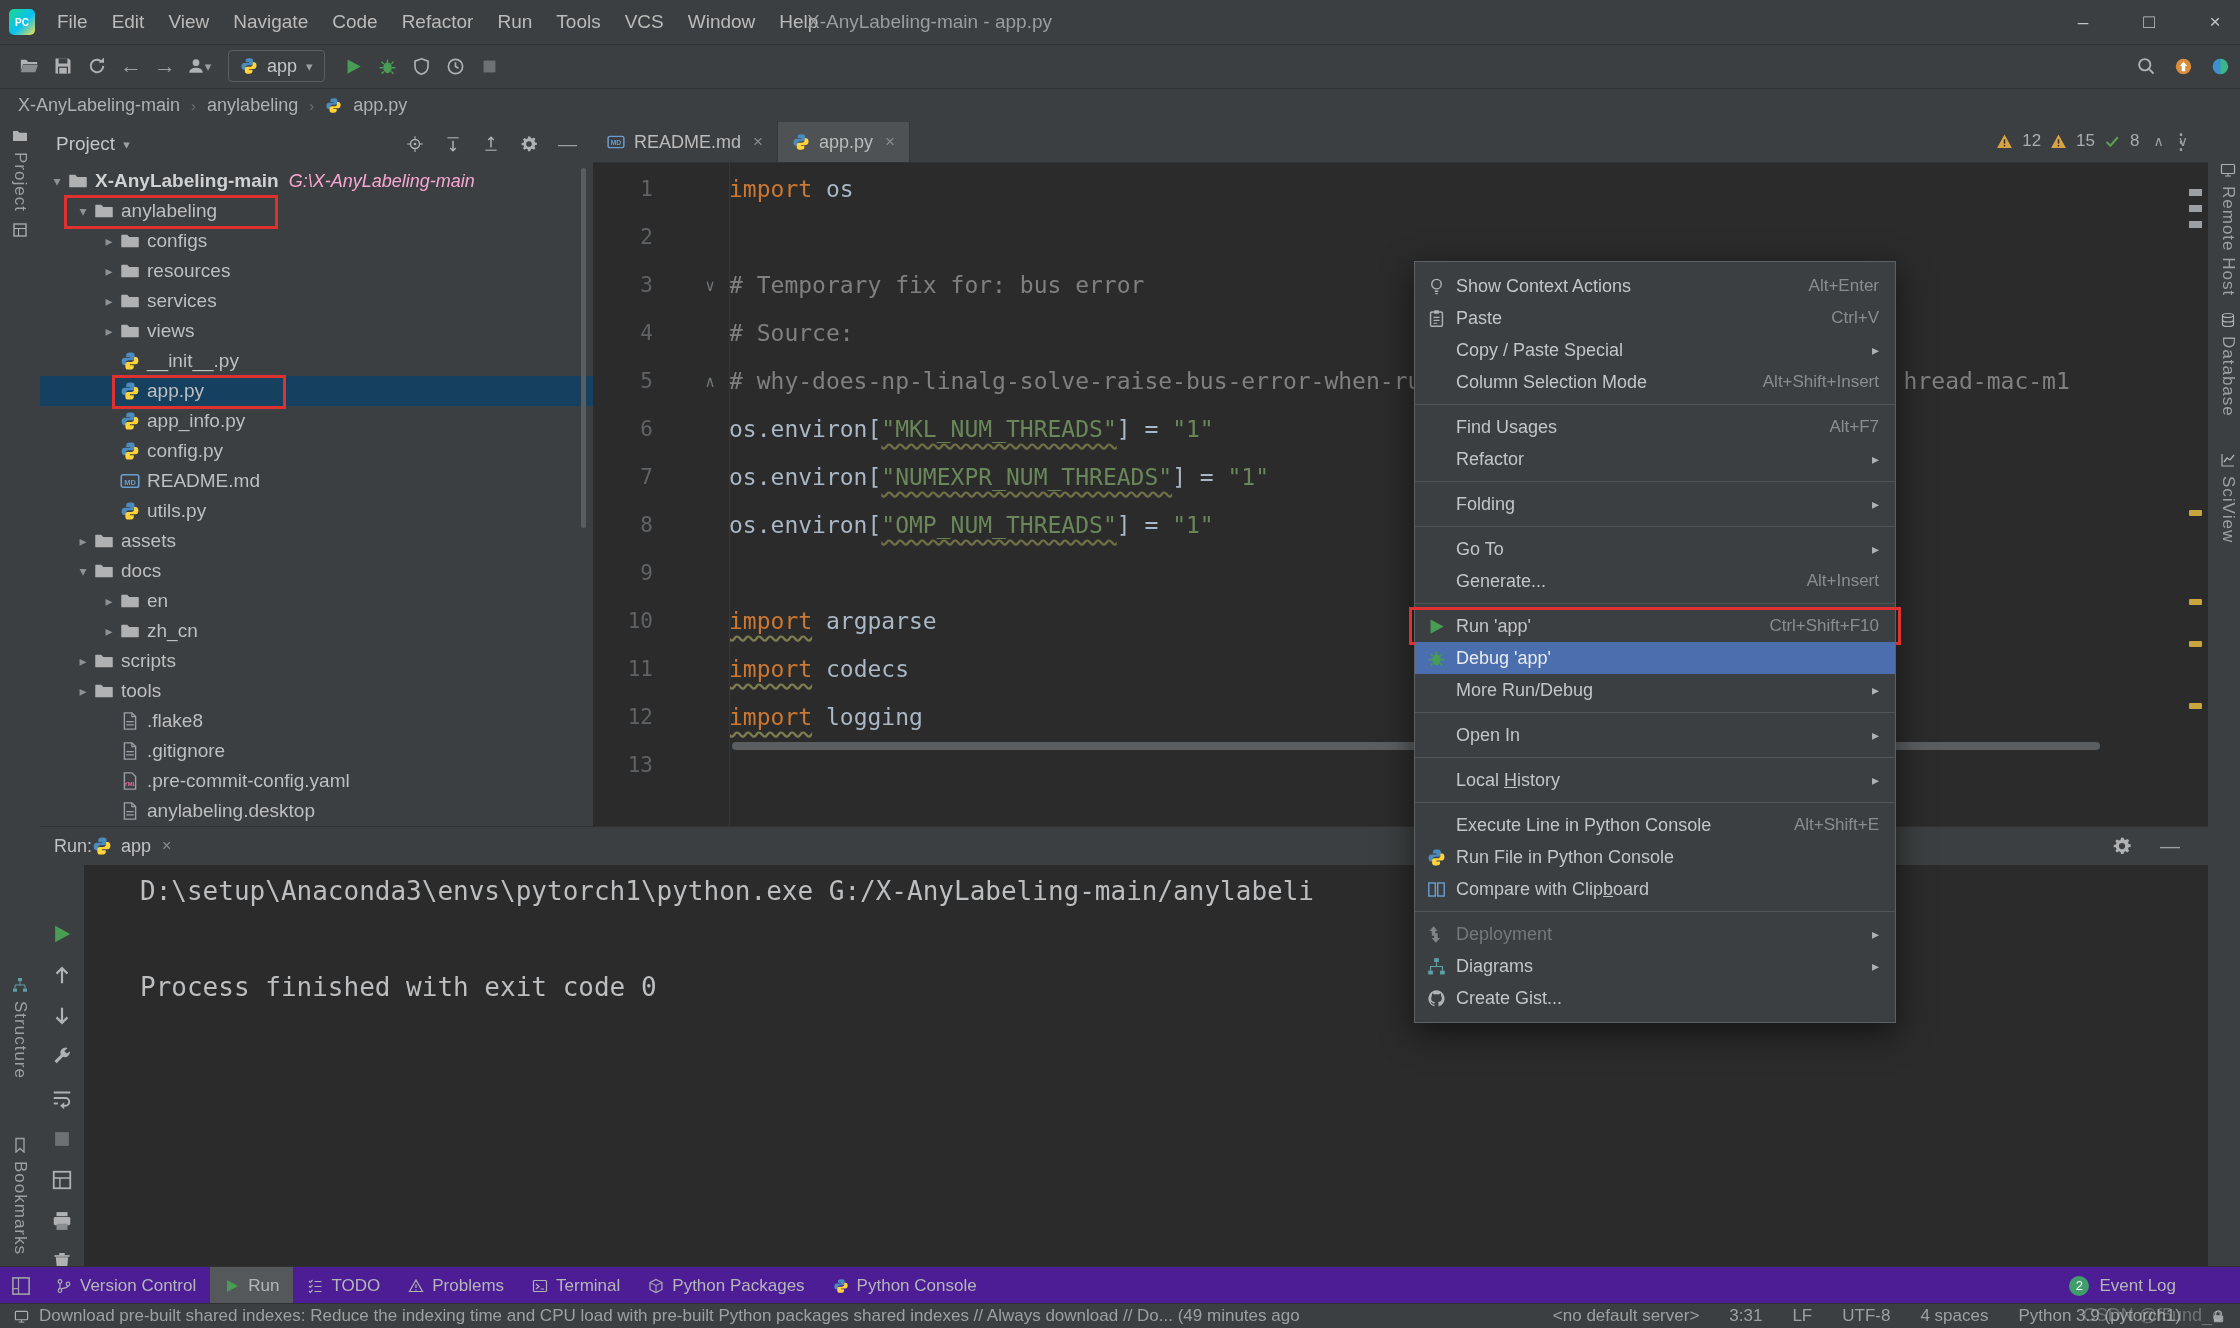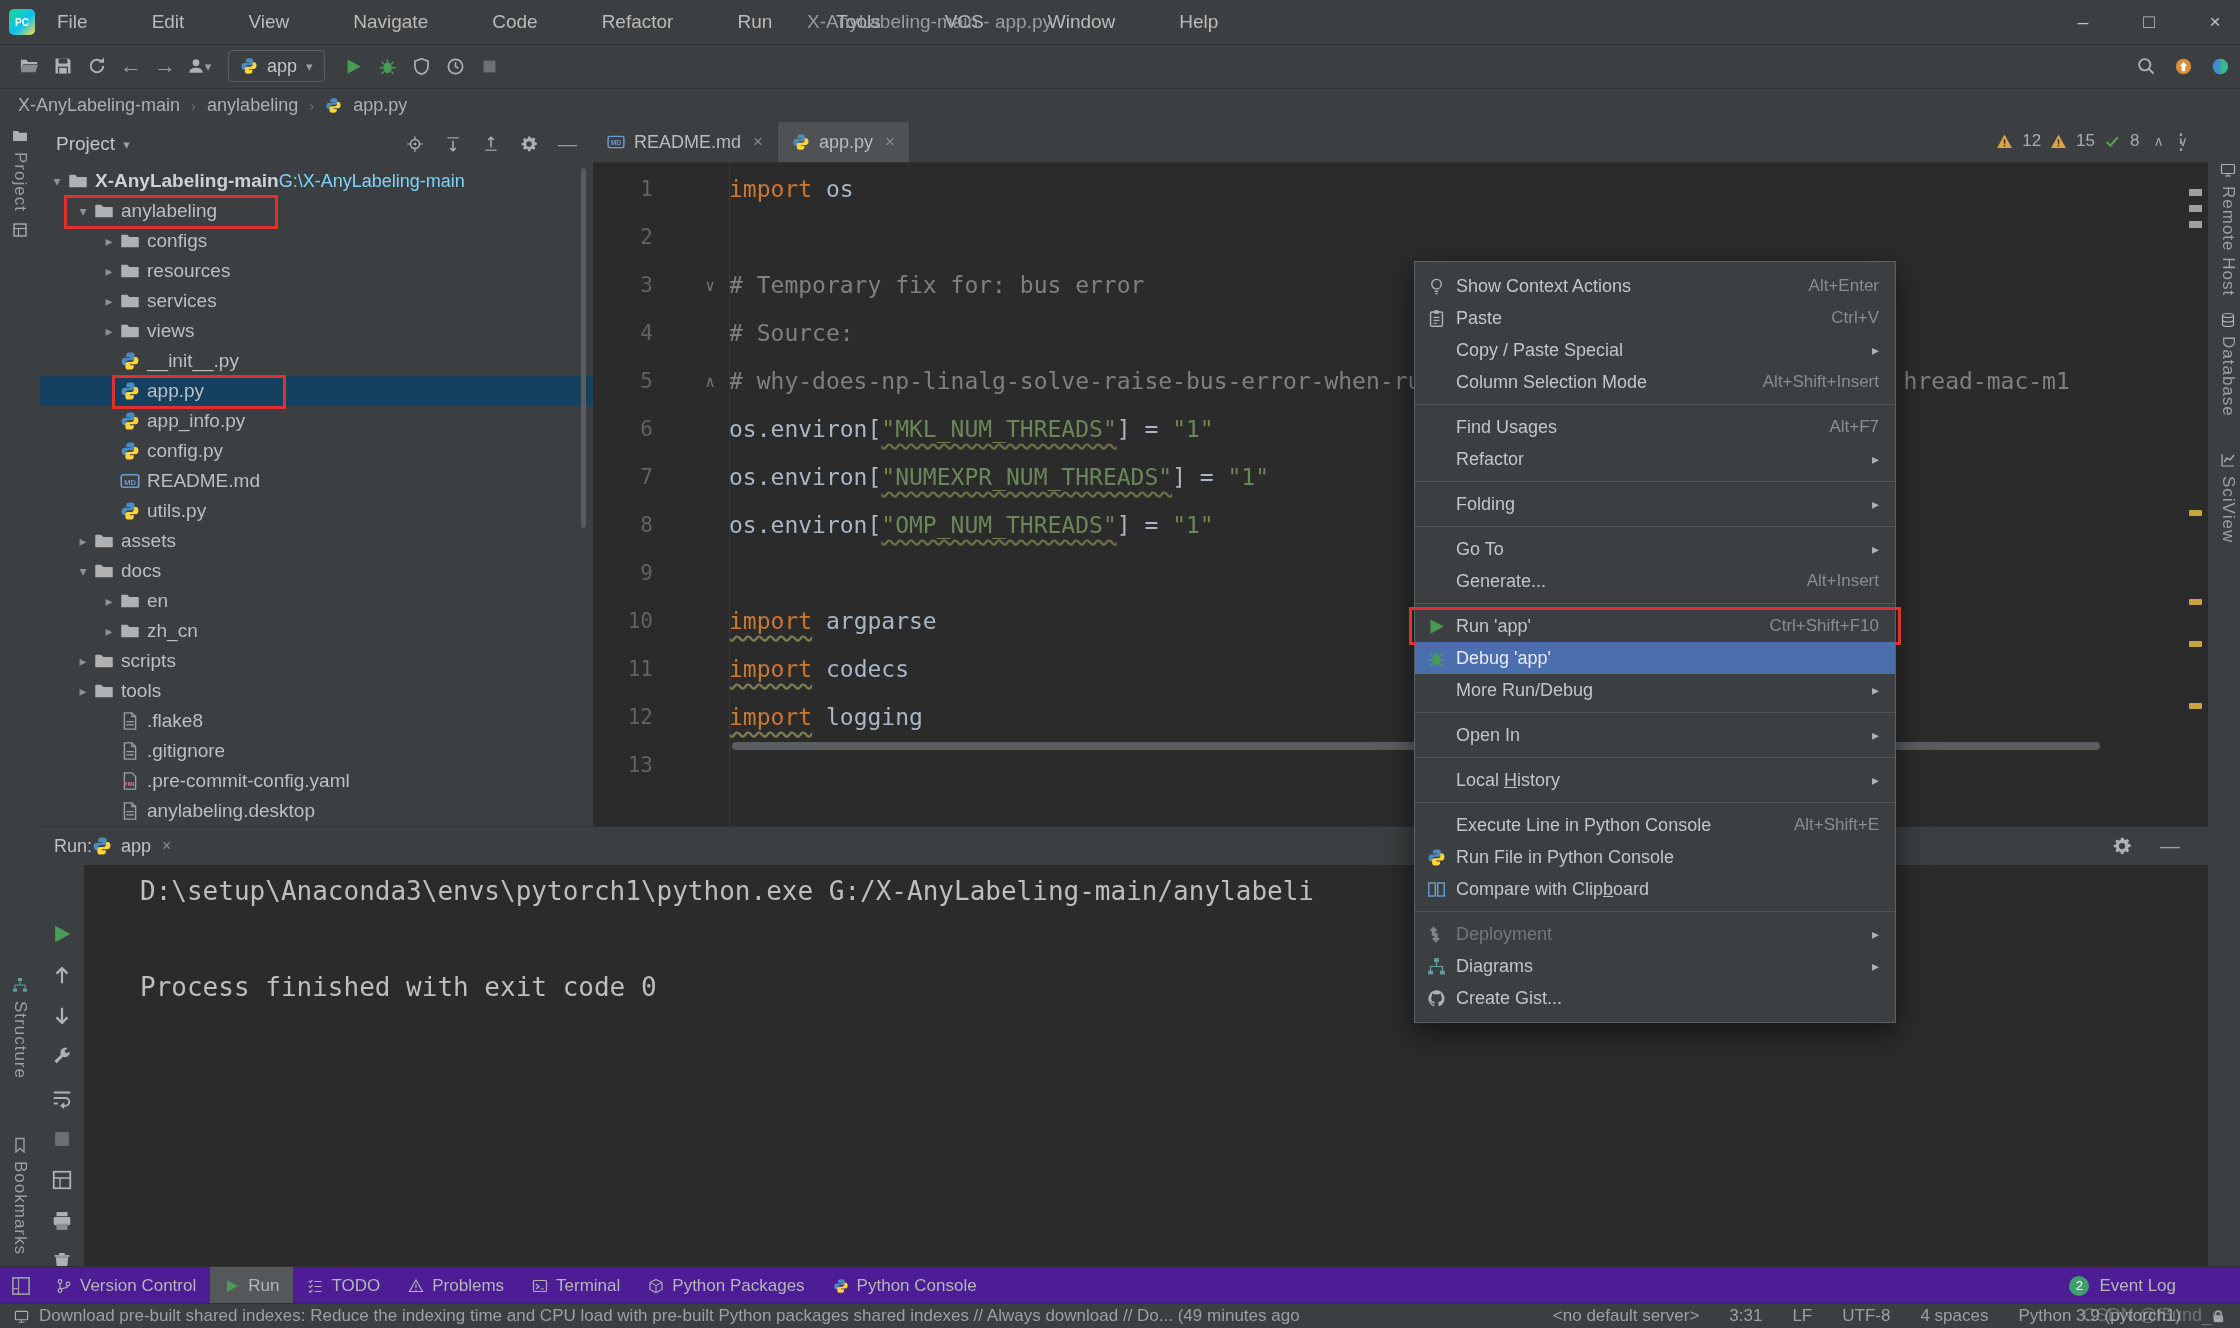--- a/index.html
+++ b/index.html
@@ -42,21 +42,21 @@
   .project-panel{position:absolute;left:40px;top:122px;width:553px;height:704px;background:#3c3f41;border-right:1px solid #2f3133;}
   .pp-header{height:44px;display:flex;align-items:center;padding:0 16px;font-size:19px;color:#c3c5c7;}
   .pp-actions{margin-left:auto;display:flex;gap:20px;align-items:center;color:#9da0a2;}
   .pp-actions .ic{width:18px;height:18px;}
   .ptree{position:relative;font-size:19px;color:#bdbfc1;}
   .trow{height:30px;display:flex;align-items:center;white-space:pre;position:relative;}
   .trow.sel{background:#164060;}
   .t-arrow{width:22px;flex:0 0 22px;color:#8f9294;font-size:14px;text-align:center;}
   .trow .ic{width:20px;height:20px;margin-right:7px;}
   .t-bold{font-weight:bold;color:#cfd1d3;}
-  .t-suffix{color:#7dd3fc;font-size:18px;}
+  .t-suffix{color:#f9a8d4;margin-left:10px;font-size:18px;font-style:italic;}
   .tree-scroll{position:absolute;left:541px;top:46px;width:5px;height:360px;background:#5a5d5f;border-radius:3px;}
   .redbox{position:absolute;border:3px solid #E03131;z-index:6;pointer-events:none;}
 
   
   .editor{position:absolute;left:593px;top:122px;right:40px;height:704px;background:#2b2b2b;}
   .tabbar{height:40px;background:#3c3f41;display:flex;align-items:stretch;border-bottom:1px solid #2f3133;}
   .tab{display:flex;align-items:center;gap:9px;padding:0 14px;font-size:18px;color:#bbb;border-right:1px solid #35383a;}
   .tab.active{background:#4e5254;}
   .tab .x{color:#8a8d8f;font-size:17px;margin-left:3px;}
   .tab-more{margin-left:auto;display:flex;align-items:center;padding-right:16px;color:#9da0a2;font-size:22px;}
@@ -120,21 +120,21 @@
   .status-bar .ic{width:15px;height:15px;}
   .watermark{position:absolute;right:26px;top:1305px;font-size:18px;color:rgba(210,210,210,.35);z-index:60;}
 </style>
 </head>
 <body>
 
 <div id="root">
 
   <div class="titlebar">
     <div class="logo">PC</div>
-    <div id="menubar" style="display:flex;align-items:flex-end;gap:40px;">
+    <div id="menubar" style="display:flex;align-items:flex-end;">
         <span class="menu-item">File</span>
         <span class="menu-item">Edit</span>
         <span class="menu-item">View</span>
         <span class="menu-item">Navigate</span>
         <span class="menu-item">Code</span>
         <span class="menu-item">Refactor</span>
         <span class="menu-item">Run</span>
         <span class="menu-item">Tools</span>
         <span class="menu-item">VCS</span>
         <span class="menu-item">Window</span>

